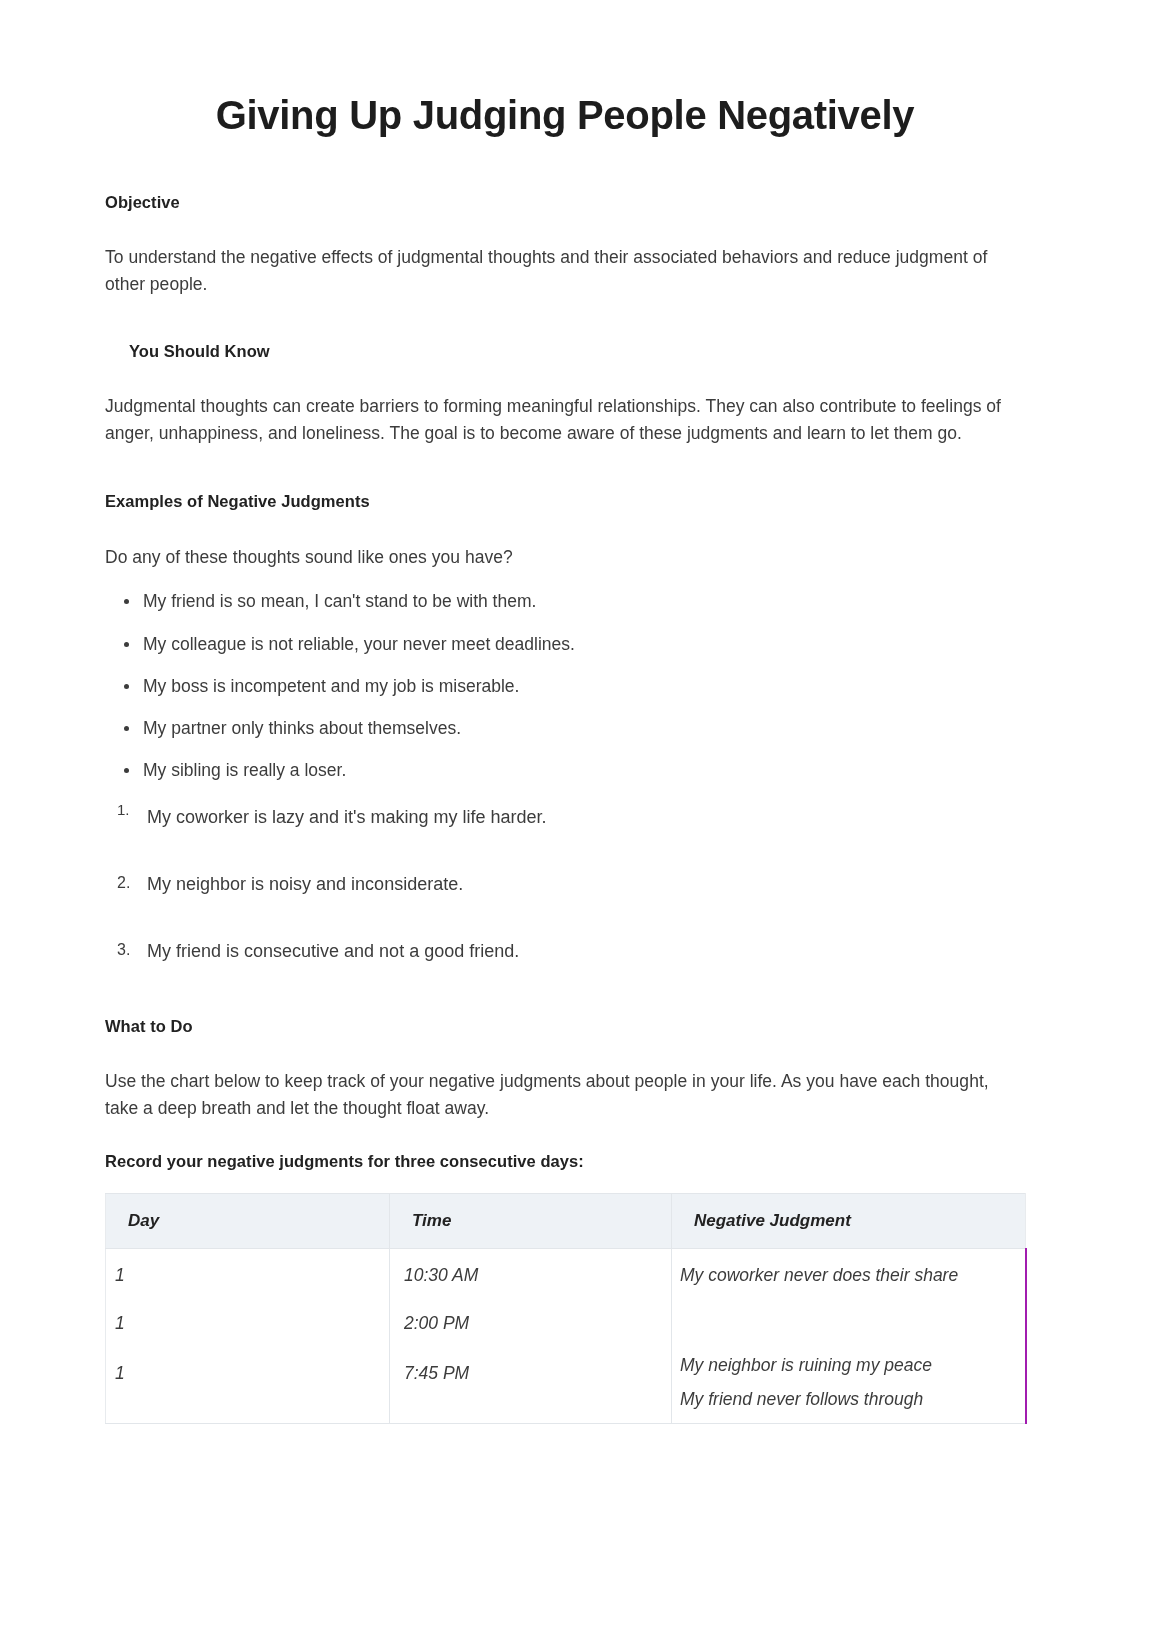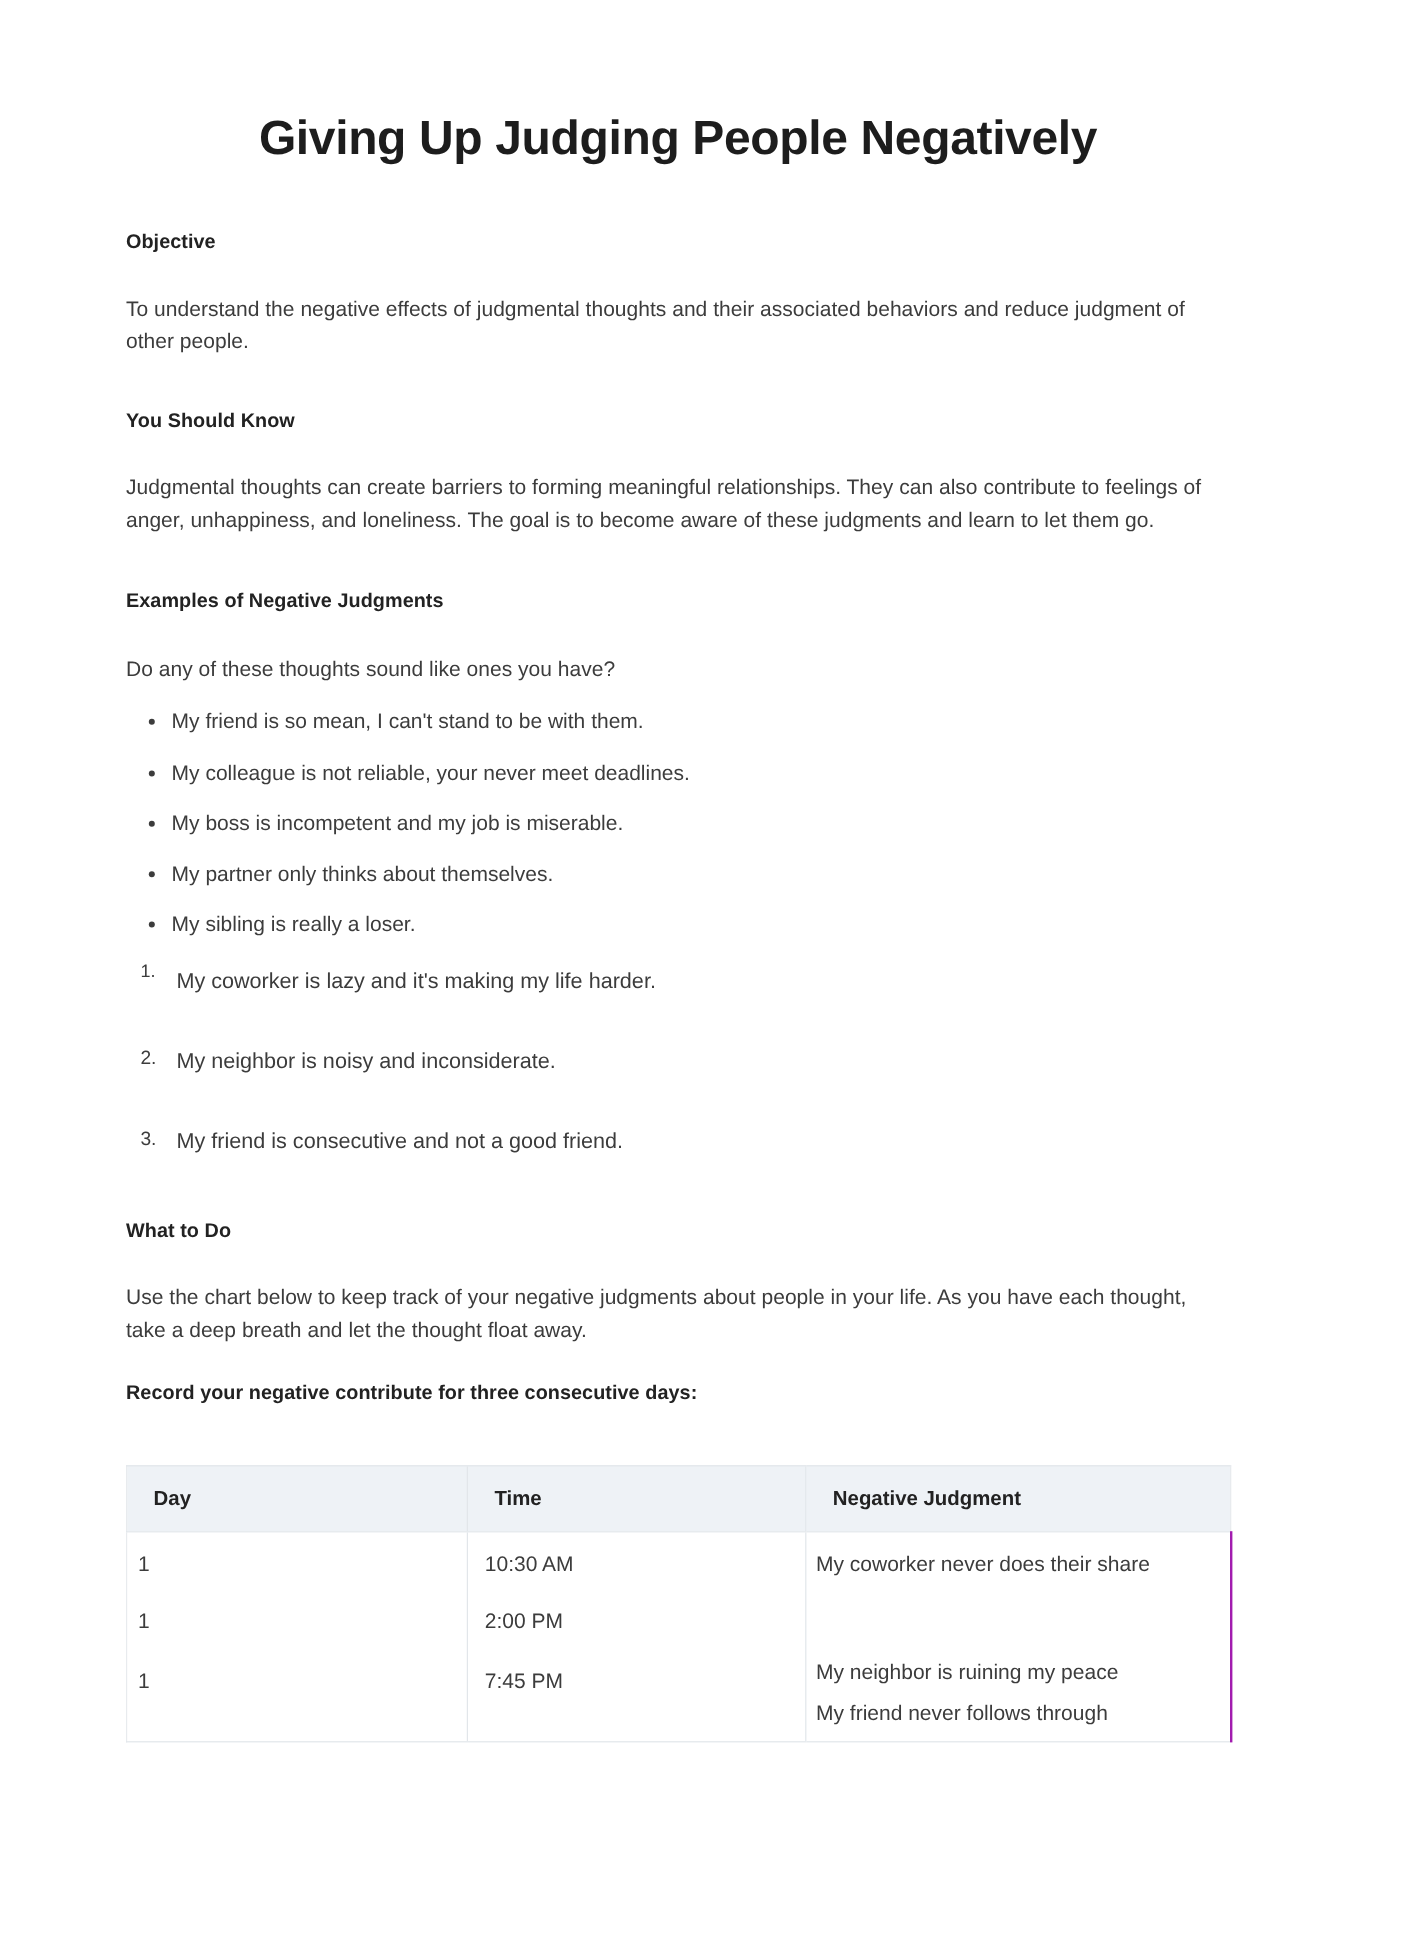--- a/index.html
+++ b/index.html
@@ -56,21 +56,21 @@
   .para {
     font-size: 17.5px;
     line-height: 1.52;
     color: #3c3c3c;
     letter-spacing: 0.02px;
   }
 
   
   .sp-objective-h   { margin-top: 54px; }
   .sp-objective-p   { margin-top: 31px; }
-  .sp-ysk-h         { margin-top: 43px; }
+  .sp-ysk-h         { margin-top: 43px; margin-left: 24px; }
   .sp-ysk-p         { margin-top: 31px; }
   .sp-examples-h    { margin-top: 45px; }
   .sp-examples-p    { margin-top: 31px; }
   .sp-write-h       { margin-top: 32px; }
   .sp-whattodo-h    { margin-top: 52px; }
   .sp-whattodo-p    { margin-top: 31px; }
   .sp-record-h      { margin-top: 30px; }
 
   
   .bullet-list {
@@ -121,22 +121,23 @@
     color: #3c3c3c;
   }
   
   .num-list li.raised-marker .num-marker {
     top: -5px;
     font-size: 15px;
   }
 
   
   .table-wrap {
-    margin-top: 48px;
+    margin-top: 20px;
     width: 920px;
+    font-style: italic;
   }
   .judgment-table {
     width: 920px;
     border-collapse: collapse;
     table-layout: fixed;
   }
   .judgment-table col.c-day  { width: 284px; }
   .judgment-table col.c-time { width: 282px; }
   .judgment-table col.c-judg { width: 354px; }
 
@@ -238,21 +239,21 @@
         <span>My neighbor is noisy and inconsiderate.</span>
       </li>
       <li>
         <span class="num-marker">3.</span>
         <span>My friend is consecutive and not a good friend.</span>
       </li>
     </ol>
 
     <div class="heading sp-whattodo-h">What to Do</div>
     <div class="para sp-whattodo-p">Use the chart below to keep track of your negative judgments about people in your life. As you have each thought, take a deep breath and let the thought float away.</div>
-    <div class="heading sp-record-h">Record your negative contribute for three consecutive days:</div>
+    <div class="heading sp-record-h">Record your negative judgments for three consecutive days:</div>
 
     <div class="table-wrap">
       <table class="judgment-table">
         <colgroup>
           <col class="c-day">
           <col class="c-time">
           <col class="c-judg">
         </colgroup>
         <thead>
           <tr>

